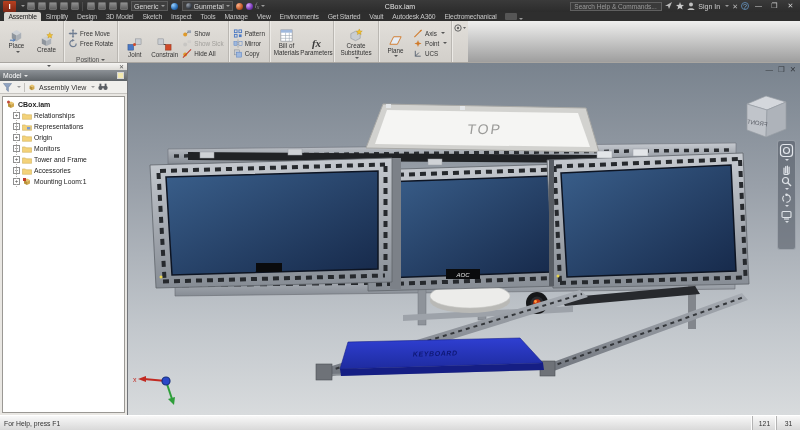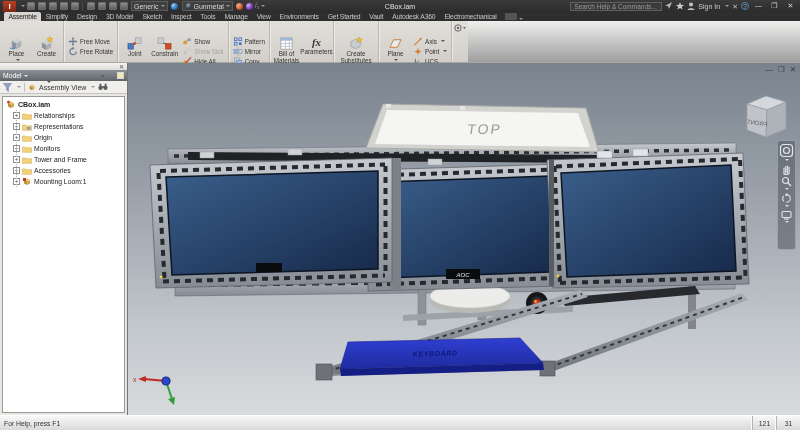--- a/index.html
+++ b/index.html
@@ -26,21 +26,21 @@
   .tbico{color:#b9b9b9;font-size:7px;line-height:9px}
   .winbtn{width:13px;height:10px;text-align:center;line-height:9px;color:#cfcfcf;font-size:7px}
   
   .tabsrow{height:9px;background:#2e2e2e;display:flex;align-items:flex-end;padding-left:4px}
   .tab{padding:1px 4.5px;font-size:6.8px;letter-spacing:-.2px;color:#c6c6c6;white-space:nowrap;cursor:default}
   .tab.active{background:#d8d5d0;color:#1a1a1a;border-radius:2px 2px 0 0}
   .tab-cam{width:12px;height:7px;background:#555;border-radius:1px;margin-left:4px;margin-bottom:1px}
   
   .ribbon{height:42px;background:linear-gradient(#e2dfda,#d2cfca);display:flex;border-bottom:1px solid #a9a6a1}
   .rgroup{display:flex;flex-direction:column;border-right:1px solid #bab7b2;box-shadow:1px 0 0 #eceae6}
-  .rbody{flex:1;display:flex;align-items:flex-start;padding:14px 2px;gap:1px}
+  .rbody{flex:1;display:flex;align-items:flex-end;padding:6px 2px;gap:1px}
   .rlabel{height:9px;font-size:6.5px;color:#4c4c4c;text-align:center;line-height:9px;white-space:nowrap;padding:0 3px}
   .rbtn{display:flex;flex-direction:column;align-items:center;justify-content:flex-start;padding:1px;border-radius:2px;cursor:default}
   .rbtn.big{width:29px}
   .rbtn.big .blbl{font-size:6.3px;line-height:6.5px;text-align:center;color:#333;white-space:pre-line}
   .rcol{display:flex;flex-direction:column;justify-content:space-between;padding:1px 0}
   .rbtn.small{flex-direction:row;align-items:center;gap:2px;padding:0 2px;height:10px}
   .rbtn.small .slbl{font-size:6.3px;color:#333;white-space:nowrap}
   .rbtn.small.disabled .slbl{color:#a2a09c}
   .ic16{width:17px;height:15px;flex:0 0 auto}
   .ic10{width:10px;height:9px;flex:0 0 auto}

